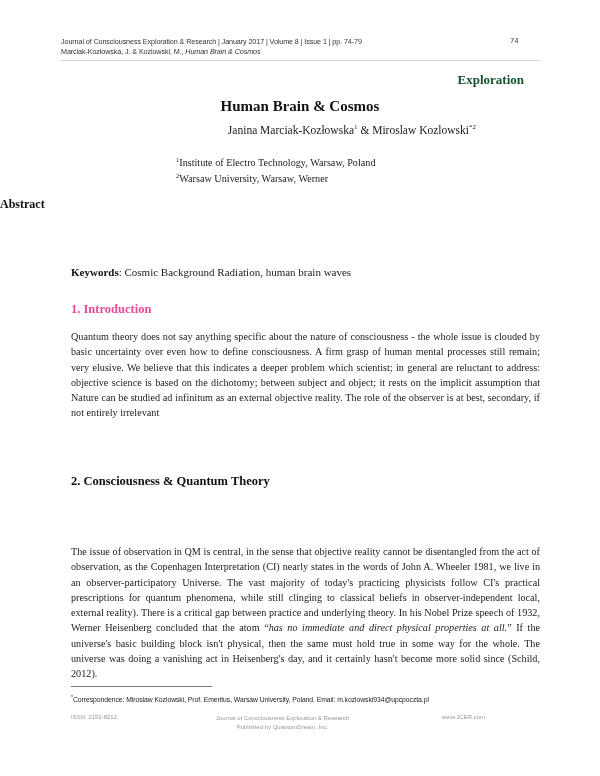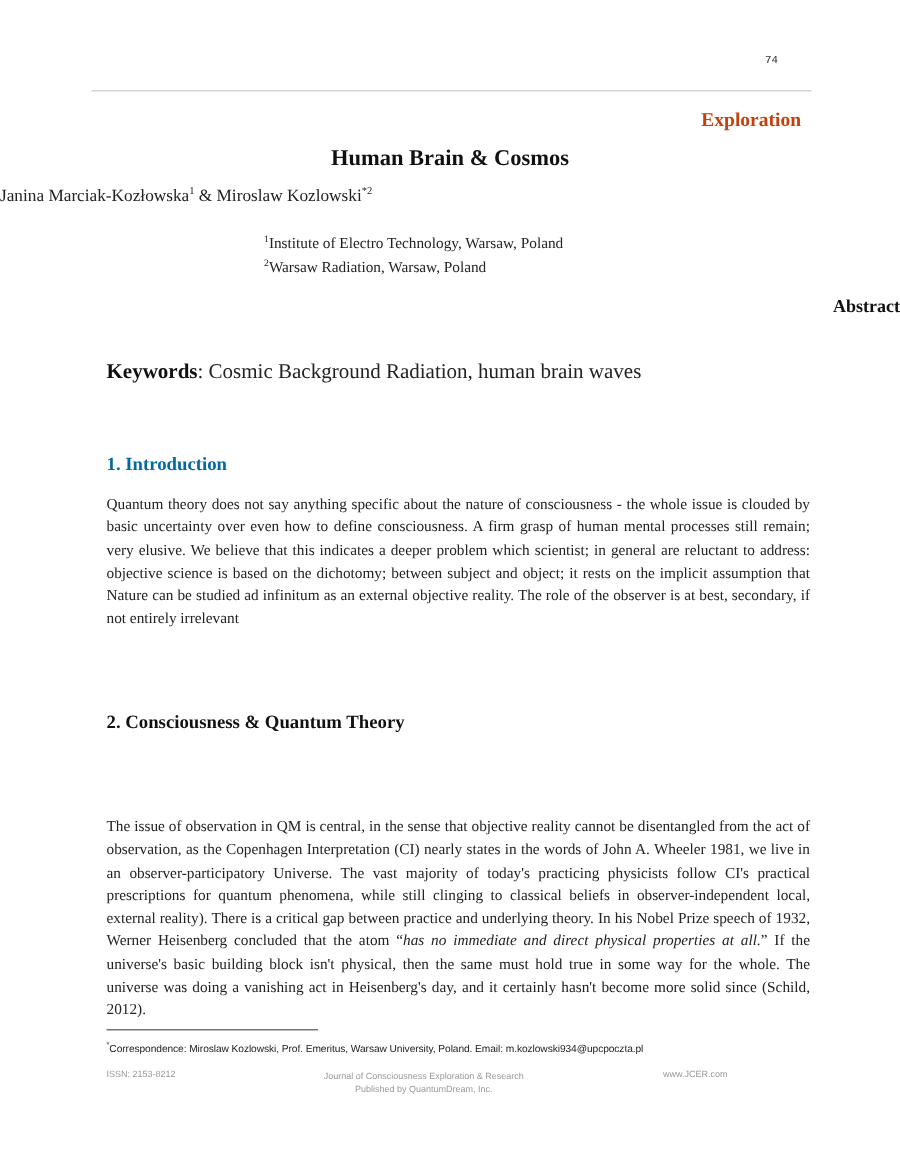--- a/index.html
+++ b/index.html
@@ -4,69 +4,71 @@
   <style>
     html, body { margin: 0; padding: 0; background: #ffffff; }
     body { width: 600px; height: 776px; position: relative; overflow: hidden; color: #1a1a1a; }
     .page { position: absolute; left: 0; top: 0; width: 600px; height: 776px; }
 
     .run-header { position: absolute; left: 61px; top: 37px; width: 402px; font-family: "Liberation Sans", sans-serif; font-size: 7.2px; line-height: 10px; color: #333; letter-spacing: -0.1px; }
     .run-header .line2 em { font-style: italic; }
     .page-num { position: absolute; left: 510px; top: 37px; font-family: Liberation Mono, monospace; font-size: 7.2px; color: #333; }
     .header-rule { position: absolute; left: 61px; top: 60px; width: 480px; height: 0; border-top: 1px solid #d6d6d6; }
 
-    .section-label { position: absolute; right: 66px; top: 72px; font-family: "Liberation Serif", serif; font-weight: bold; font-size: 13px; color: #c2410c; }
+    .section-label { position: absolute; right: 76px; top: 72px; font-family: "Liberation Serif", serif; font-weight: bold; font-size: 13px; color: #14532d; }
 
     .title { position: absolute; left: 0; width: 600px; top: 98px; text-align: center; font-family: "Liberation Serif", serif; font-weight: bold; font-size: 15px; color: #111; }
-    .authors { position: absolute; left: 0; width: 476px; top: 123px; text-align: left; font-family: "Liberation Serif", serif; font-size: 11.5px; color: #222; }
+    .authors { position: absolute; left: 0; width: 476px; top: 123px; text-align: right; font-family: "Liberation Serif", serif; font-size: 11.5px; color: #222; }
     .authors sup { font-size: 7px; vertical-align: 5px; }
 
     .affils { position: absolute; left: 176px; top: 153px; font-family: "Liberation Serif", serif; font-size: 10.2px; line-height: 13px; color: #222; }
     .affils sup { font-size: 6.5px; vertical-align: 4px; }
 
-    .abstract-head { position: absolute; left: 0; width: 600px; top: 197px; text-align: right; font-family: "Liberation Serif", serif; font-weight: bold; font-size: 12px; color: #111; }
+    .abstract-head { position: absolute; left: 0; width: 600px; top: 197px; text-align: left; font-family: "Liberation Serif", serif; font-weight: bold; font-size: 12px; color: #111; }
     .abstract-body { position: absolute; left: 71px; top: 214px; width: 470px; font-family: "Liberation Serif", serif; font-size: 10.2px; line-height: 14px; color: #222; }
 
-    .keywords { position: absolute; left: 71px; top: 241px; font-family: "Liberation Serif", serif; font-size: 14px; color: #222; }
+    .keywords { position: absolute; left: 71px; top: 266px; font-family: "Liberation Serif", serif; font-size: 11px; color: #222; }
     .keywords b { color: #111; }
 
-    .h-intro { position: absolute; left: 71px; top: 302px; font-family: "Liberation Serif", serif; font-weight: bold; font-size: 12.5px; color: #0369a1; }
+    .h-intro { position: absolute; left: 71px; top: 302px; font-family: "Liberation Serif", serif; font-weight: bold; font-size: 12.5px; color: #ec4899; }
     .p-intro { position: absolute; left: 71px; top: 329px; width: 469px; font-family: Liberation Serif, serif; font-size: 10.2px; line-height: 15.3px; text-align: justify; color: #222; }
 
     .h-cq { position: absolute; left: 71px; top: 474px; font-family: "Liberation Serif", serif; font-weight: bold; font-size: 12.5px; color: #111; text-align: center; }
     .p-cq { position: absolute; left: 71px; top: 500px; width: 469px; font-family: "Liberation Serif", serif; font-size: 10.2px; line-height: 15.3px; text-align: justify; color: #222; margin-top: 44px; }
     .p-cq i { font-style: italic; }
 
     .fn-rule { position: absolute; left: 71px; top: 686px; width: 141px; height: 0; border-top: 1px solid #777; }
     .footnote { position: absolute; left: 71px; top: 694px; font-family: "Liberation Sans", sans-serif; font-size: 6.8px; color: #222; letter-spacing: -0.05px; white-space: nowrap; }
     .footnote sup { font-size: 5px; vertical-align: 3px; }
 
     .foot-issn { position: absolute; left: 71px; top: 714px; font-family: "Liberation Sans", sans-serif; font-size: 6px; color: #999; }
     .foot-journal { position: absolute; left: 205px; width: 155px; top: 714px; text-align: center; font-family: "Liberation Sans", sans-serif; font-size: 6px; line-height: 9px; color: #999; }
     .foot-site { position: absolute; left: 442px; top: 714px; font-family: "Liberation Sans", sans-serif; font-size: 6px; color: #999; }
   </style>
 </head>
 <body>
 
 <div class="page">
 
   <div class="run-header">
+    <div>Journal of Consciousness Exploration &amp; Research | January 2017 | Volume 8 | Issue 1 | pp. 74-79</div>
+    <div class="line2"><span>Marciak-Kozłowska, J. &amp; Kozlowski, M., </span><em>Human Brain &amp; Cosmos</em></div>
   </div>
   <div class="page-num">74</div>
   <div class="header-rule"></div>
 
   <div class="section-label">Exploration</div>
 
   <div class="title">Human Brain &amp; Cosmos</div>
 
   <div class="authors"><span>Janina Marciak-Kozłowska</span><sup>1</sup><span> &amp; </span><span>Miroslaw Kozlowski</span><sup>*2</sup></div>
 
   <div class="affils">
     <div><sup>1</sup><span>Institute of Electro Technology, Warsaw, Poland</span></div>
-    <div><sup>2</sup><span>Warsaw Radiation, Warsaw, Poland</span></div>
+    <div><sup>2</sup><span>Warsaw University, Warsaw, Werner</span></div>
   </div>
 
   <div class="abstract-head">Abstract</div>
 
   <div class="keywords"><b>Keywords</b><span>:  Cosmic Background Radiation, human brain waves</span></div>
 
   <div class="h-intro">1. Introduction</div>
   <div class="p-intro">Quantum theory does not say anything specific about the nature of consciousness - the whole issue is clouded by basic uncertainty over even how to define consciousness. A firm grasp of human mental processes still remain; very elusive. We believe that this indicates a deeper problem which scientist; in general are reluctant to address: objective science is based on the dichotomy; between subject and object; it rests on the implicit assumption that Nature can be studied ad infinitum as an external objective reality. The role of the observer is at best, secondary, if not entirely irrelevant</div>
 
   <div class="h-cq">2. Consciousness &amp; Quantum Theory</div>

